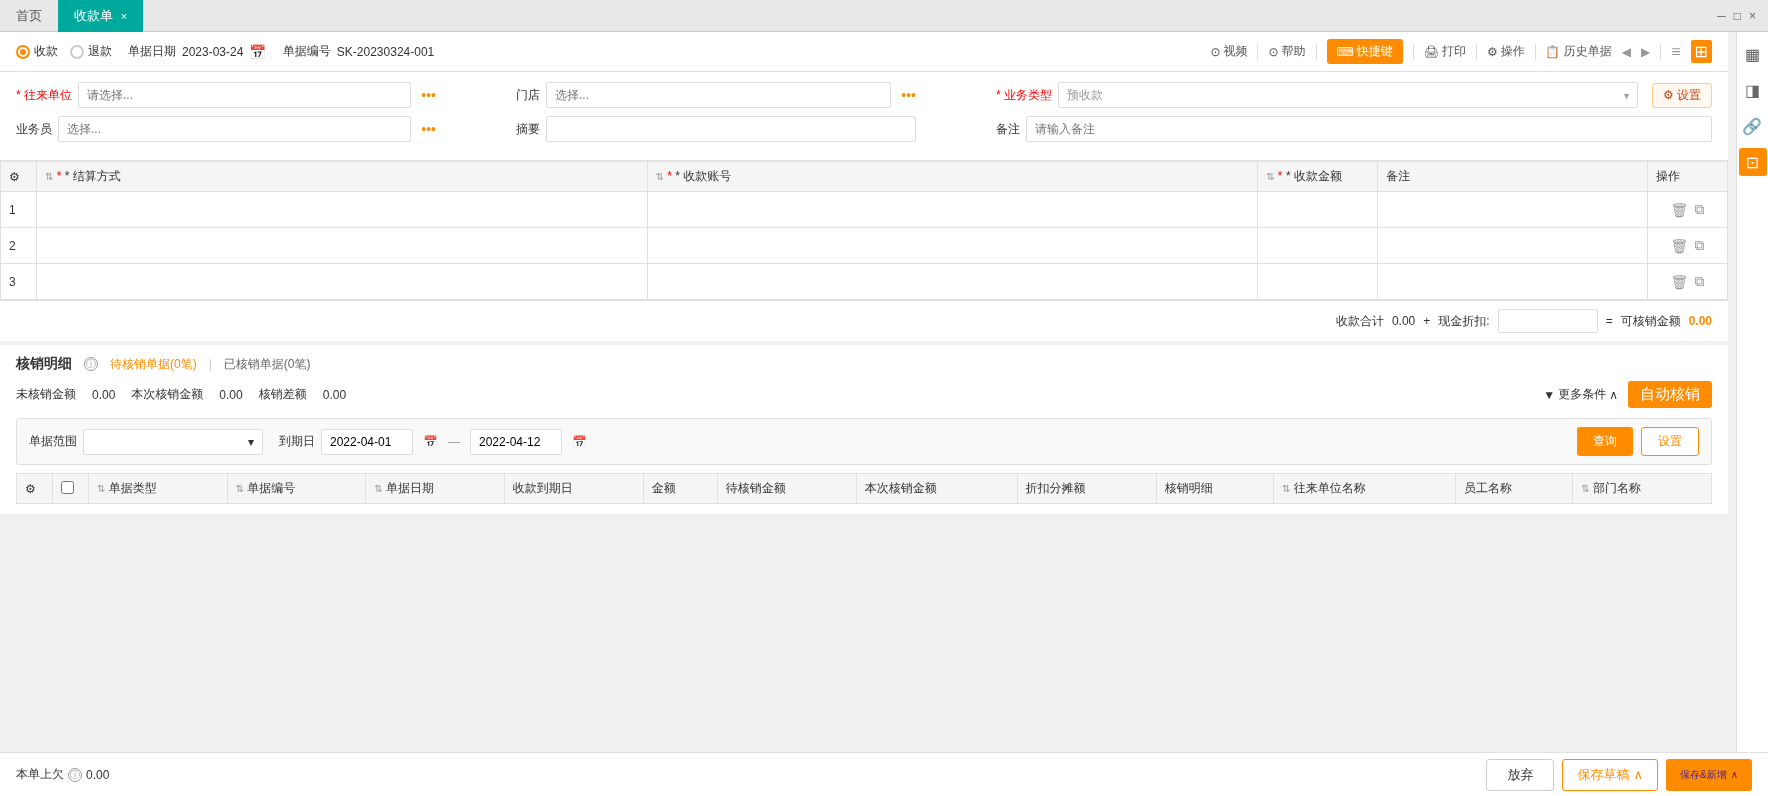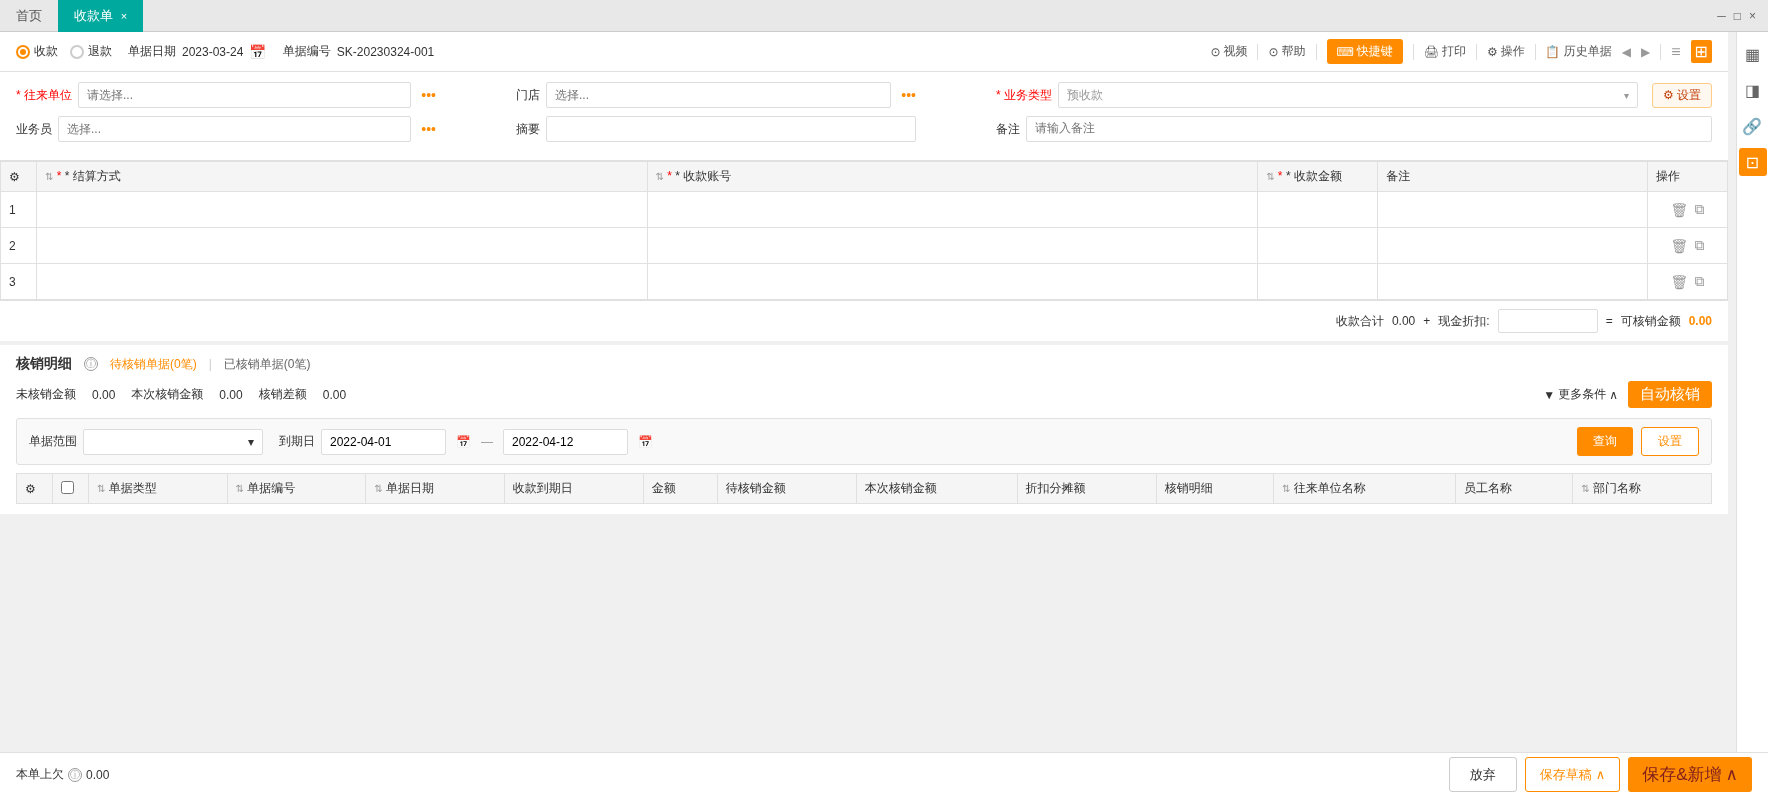--- a/index.html
+++ b/index.html
@@ -110,21 +110,21 @@
     }
     .filter-field { display: flex; align-items: center; gap: 6px; font-size: 12px; }
     .filter-field label { color: #333; white-space: nowrap; }
     .filter-select {
       height: 26px; border: 1px solid #ddd; border-radius: 2px;
       padding: 0 8px; font-size: 12px; background: #fff; min-width: 180px;
       display: flex; align-items: center; justify-content: space-between; cursor: pointer;
     }
     .filter-input {
       height: 26px; border: 1px solid #ddd; border-radius: 2px;
-      padding: 0 8px; font-size: 12px; width: 125px;
+      padding: 0 8px; font-size: 12px; width: 92px;
     }
     .filter-right { margin-left: auto; display: flex; gap: 8px; }
 
     
     .bottom-table { width: 100%; border-collapse: collapse; font-size: 12px; }
     .bottom-table th {
       background: #f5f5f5; border: 1px solid #e0e0e0; padding: 6px 8px;
       text-align: left; font-weight: normal; color: #333; white-space: nowrap;
     }
     .bottom-table th .sort-icon { color: #999; font-size: 10px; }
@@ -133,21 +133,21 @@
     .bottom-bar {
       position: fixed; bottom: 0; left: 0; right: 0; height: 44px;
       background: #fff; border-top: 1px solid #e0e0e0;
       display: flex; align-items: center; padding: 0 16px;
     }
     .bottom-info { font-size: 12px; color: #333; display: flex; align-items: center; gap: 4px; }
     .bottom-info .info-icon { color: #999; cursor: pointer; }
     .bottom-actions { margin-left: auto; display: flex; gap: 8px; }
     .btn-discard { background: #fff; color: #333; border: 1px solid #ccc; padding: 6px 20px; border-radius: 3px; cursor: pointer; font-size: 13px; }
     .btn-save-draft { background: #fff; color: #ff8c00; border: 1px solid #ff8c00; padding: 6px 14px; border-radius: 3px; cursor: pointer; font-size: 13px; display: flex; align-items: center; gap: 4px; }
-    .btn-save-new { background: #ff8c00; color: #7f1d1d; border: none; padding: 6px 14px; border-radius: 3px; cursor: pointer; font-size: 17px; display: flex; align-items: center; gap: 4px; }
+    .btn-save-new { background: #ff8c00; color: #4c1d95; border: none; padding: 6px 14px; border-radius: 3px; cursor: pointer; font-size: 10px; display: flex; align-items: center; gap: 4px; }
 
     
     .right-sidebar {
       position: fixed; right: 0; top: 32px; bottom: 44px;
       width: 32px; background: #fff; border-left: 1px solid #e0e0e0;
       display: flex; flex-direction: column; align-items: center; padding-top: 8px; gap: 8px;
     }
     .sidebar-icon { width: 28px; height: 28px; display: flex; align-items: center; justify-content: center; cursor: pointer; color: #666; font-size: 16px; border-radius: 3px; }
     .sidebar-icon.active { background: #ff8c00; color: #fff; }
 
@@ -264,21 +264,21 @@
         <span class="more-btn" style="color:#ff8c00; cursor:pointer;">•••</span>
       </div>
       <div style="width:80px;"></div>
       <div class="form-field" style="max-width:400px;">
         <label style="color:#333; white-space:nowrap;">摘要</label>
         <input type="text" style="color: rgb(153, 153, 153); flex: 1 1 0%; height: 26px; border: 1px solid rgb(221, 221, 221); border-radius: 2px; padding: 0px 8px; font-size: 12px;">
       </div>
       <div style="width:80px;"></div>
       <div class="form-field">
         <label style="color:#333; white-space:nowrap;">备注</label>
-        <input type="text" style="color: rgb(153, 153, 153); flex: 1 1 0%; height: 26px; border: 1px solid rgb(221, 221, 221); border-radius: 2px; padding: 0px 8px; font-size: 12px; font-family: Liberation Mono, monospace;" placeholder="请输入备注">
+        <input type="text" style="color: rgb(153, 153, 153); flex: 1 1 0%; height: 26px; border: 1px solid rgb(221, 221, 221); border-radius: 2px; padding: 0px 8px; font-size: 12px;" placeholder="请输入备注">
       </div>
     </div>
   </div>
 
   <div class="table-container">
     <table class="data-table">
       <thead>
         <tr>
           <th style="width:36px;">
             <span>⚙</span>

